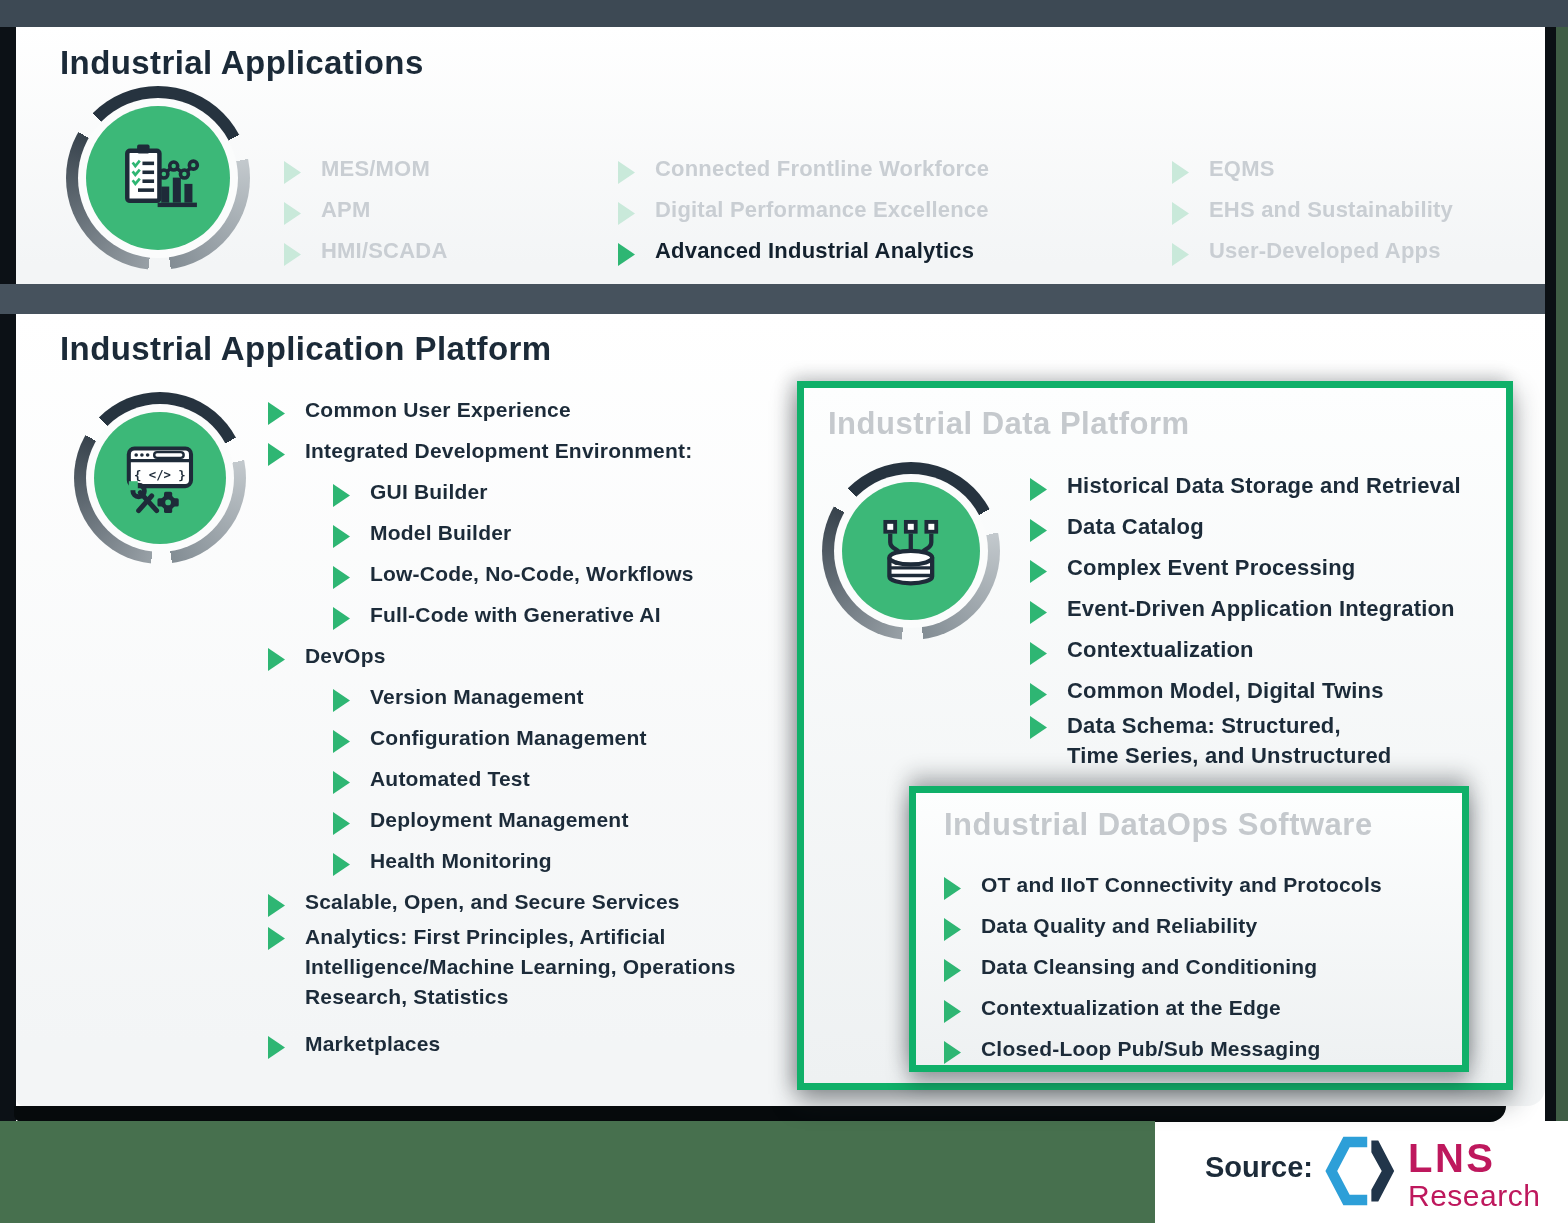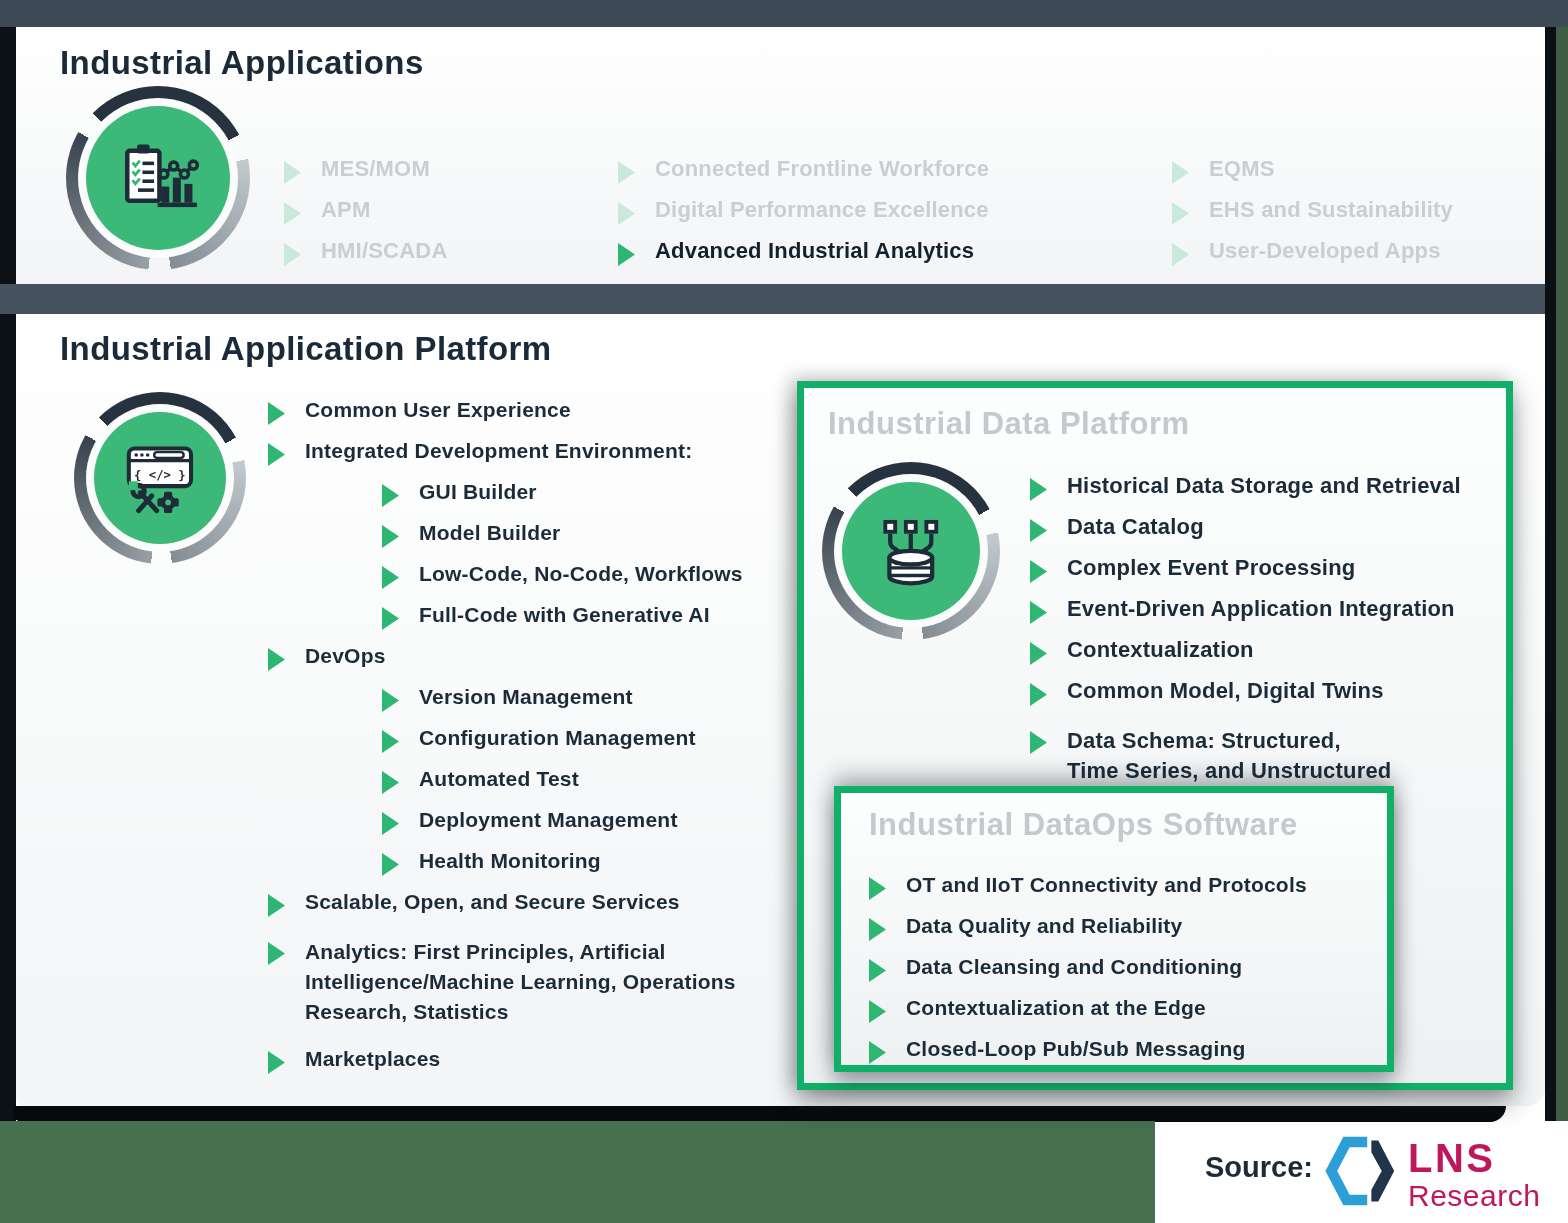--- a/index.html
+++ b/index.html
@@ -44,43 +44,43 @@
       rgba(0,0,0,0) 300deg 315deg,
       #26333f 315deg 360deg);
   }
   .ring-hole { position:absolute; inset:12px; border-radius:50%; background:#fbfcfc; }
   .green-circle { position:absolute; inset:8px; border-radius:50%; background:#3cb878;
     display:flex; align-items:center; justify-content:center; }
   .green-circle svg { width:62%; height:62%; }
 
   
   .row { display:flex; align-items:flex-end; height:41px; }
-  .row.multi { height:auto; padding:5px 0 6px 0; align-items:flex-start;margin-top:15px; }
+  .row.multi { height:auto; padding:5px 0 6px 0; align-items:flex-start; }
   .row.multi .arr { margin-top:5px; }
   .arr { width:17px; height:23px; flex:none; margin-right:20px;
          clip-path:polygon(0 0,100% 50%,0 100%); background:#2eb673; }
   .lbl { font-size:21px; font-weight:600; color:#1c2b39; letter-spacing:.2px;
          white-space:pre-line; line-height:30px; }
   .dim .arr { background:#c9e9da; }
   .dim .lbl { color:#c9ced3; }
   .active .lbl { color:#13212e; font-weight:700; }
-  .indent { margin-left:114px; }
+  .indent { margin-left:65px; }
 
   .apps-col { position:absolute; top:116px; }
   .apps-col .lbl { font-size:22px; }
   .col-1 { left:268px; } .col-2 { left:602px; } .col-3 { left:1156px; }
 
   .platform-list { position:absolute; left:268px; top:384px; width:540px; }
 
   
   .green-box { position:absolute; border:7px solid #10b069;
     background:linear-gradient(180deg,#fdfefe 0%,#eef1f2 100%);
     box-shadow:0 12px 24px rgba(24,30,36,.45), -6px -4px 16px rgba(24,30,36,.2); }
   .data-box    { left:797px; top:381px; width:716px; height:709px; }
-  .dataops-box { left:834px; top:786px; width:560px; height:286px;
+  .dataops-box { left:909px; top:786px; width:560px; height:286px;
     box-shadow:0 -10px 20px rgba(24,30,36,.32), 0 12px 20px rgba(24,30,36,.38); }
   .box-title { position:absolute; font-size:31px; font-weight:700;
     letter-spacing:.5px; color:#c5c9cd; }
   .data-box .box-title    { left:24px; top:18px; }
   .dataops-box .box-title { left:28px; top:14px; }
   .data-list    { position:absolute; left:226px; top:72px; width:460px; }
   .data-list .lbl { font-size:22px; }
   .dataops-list { position:absolute; left:28px; top:66px; width:490px; }
   .data-box .ring { left:18px; top:74px; width:178px; height:178px; }
 

